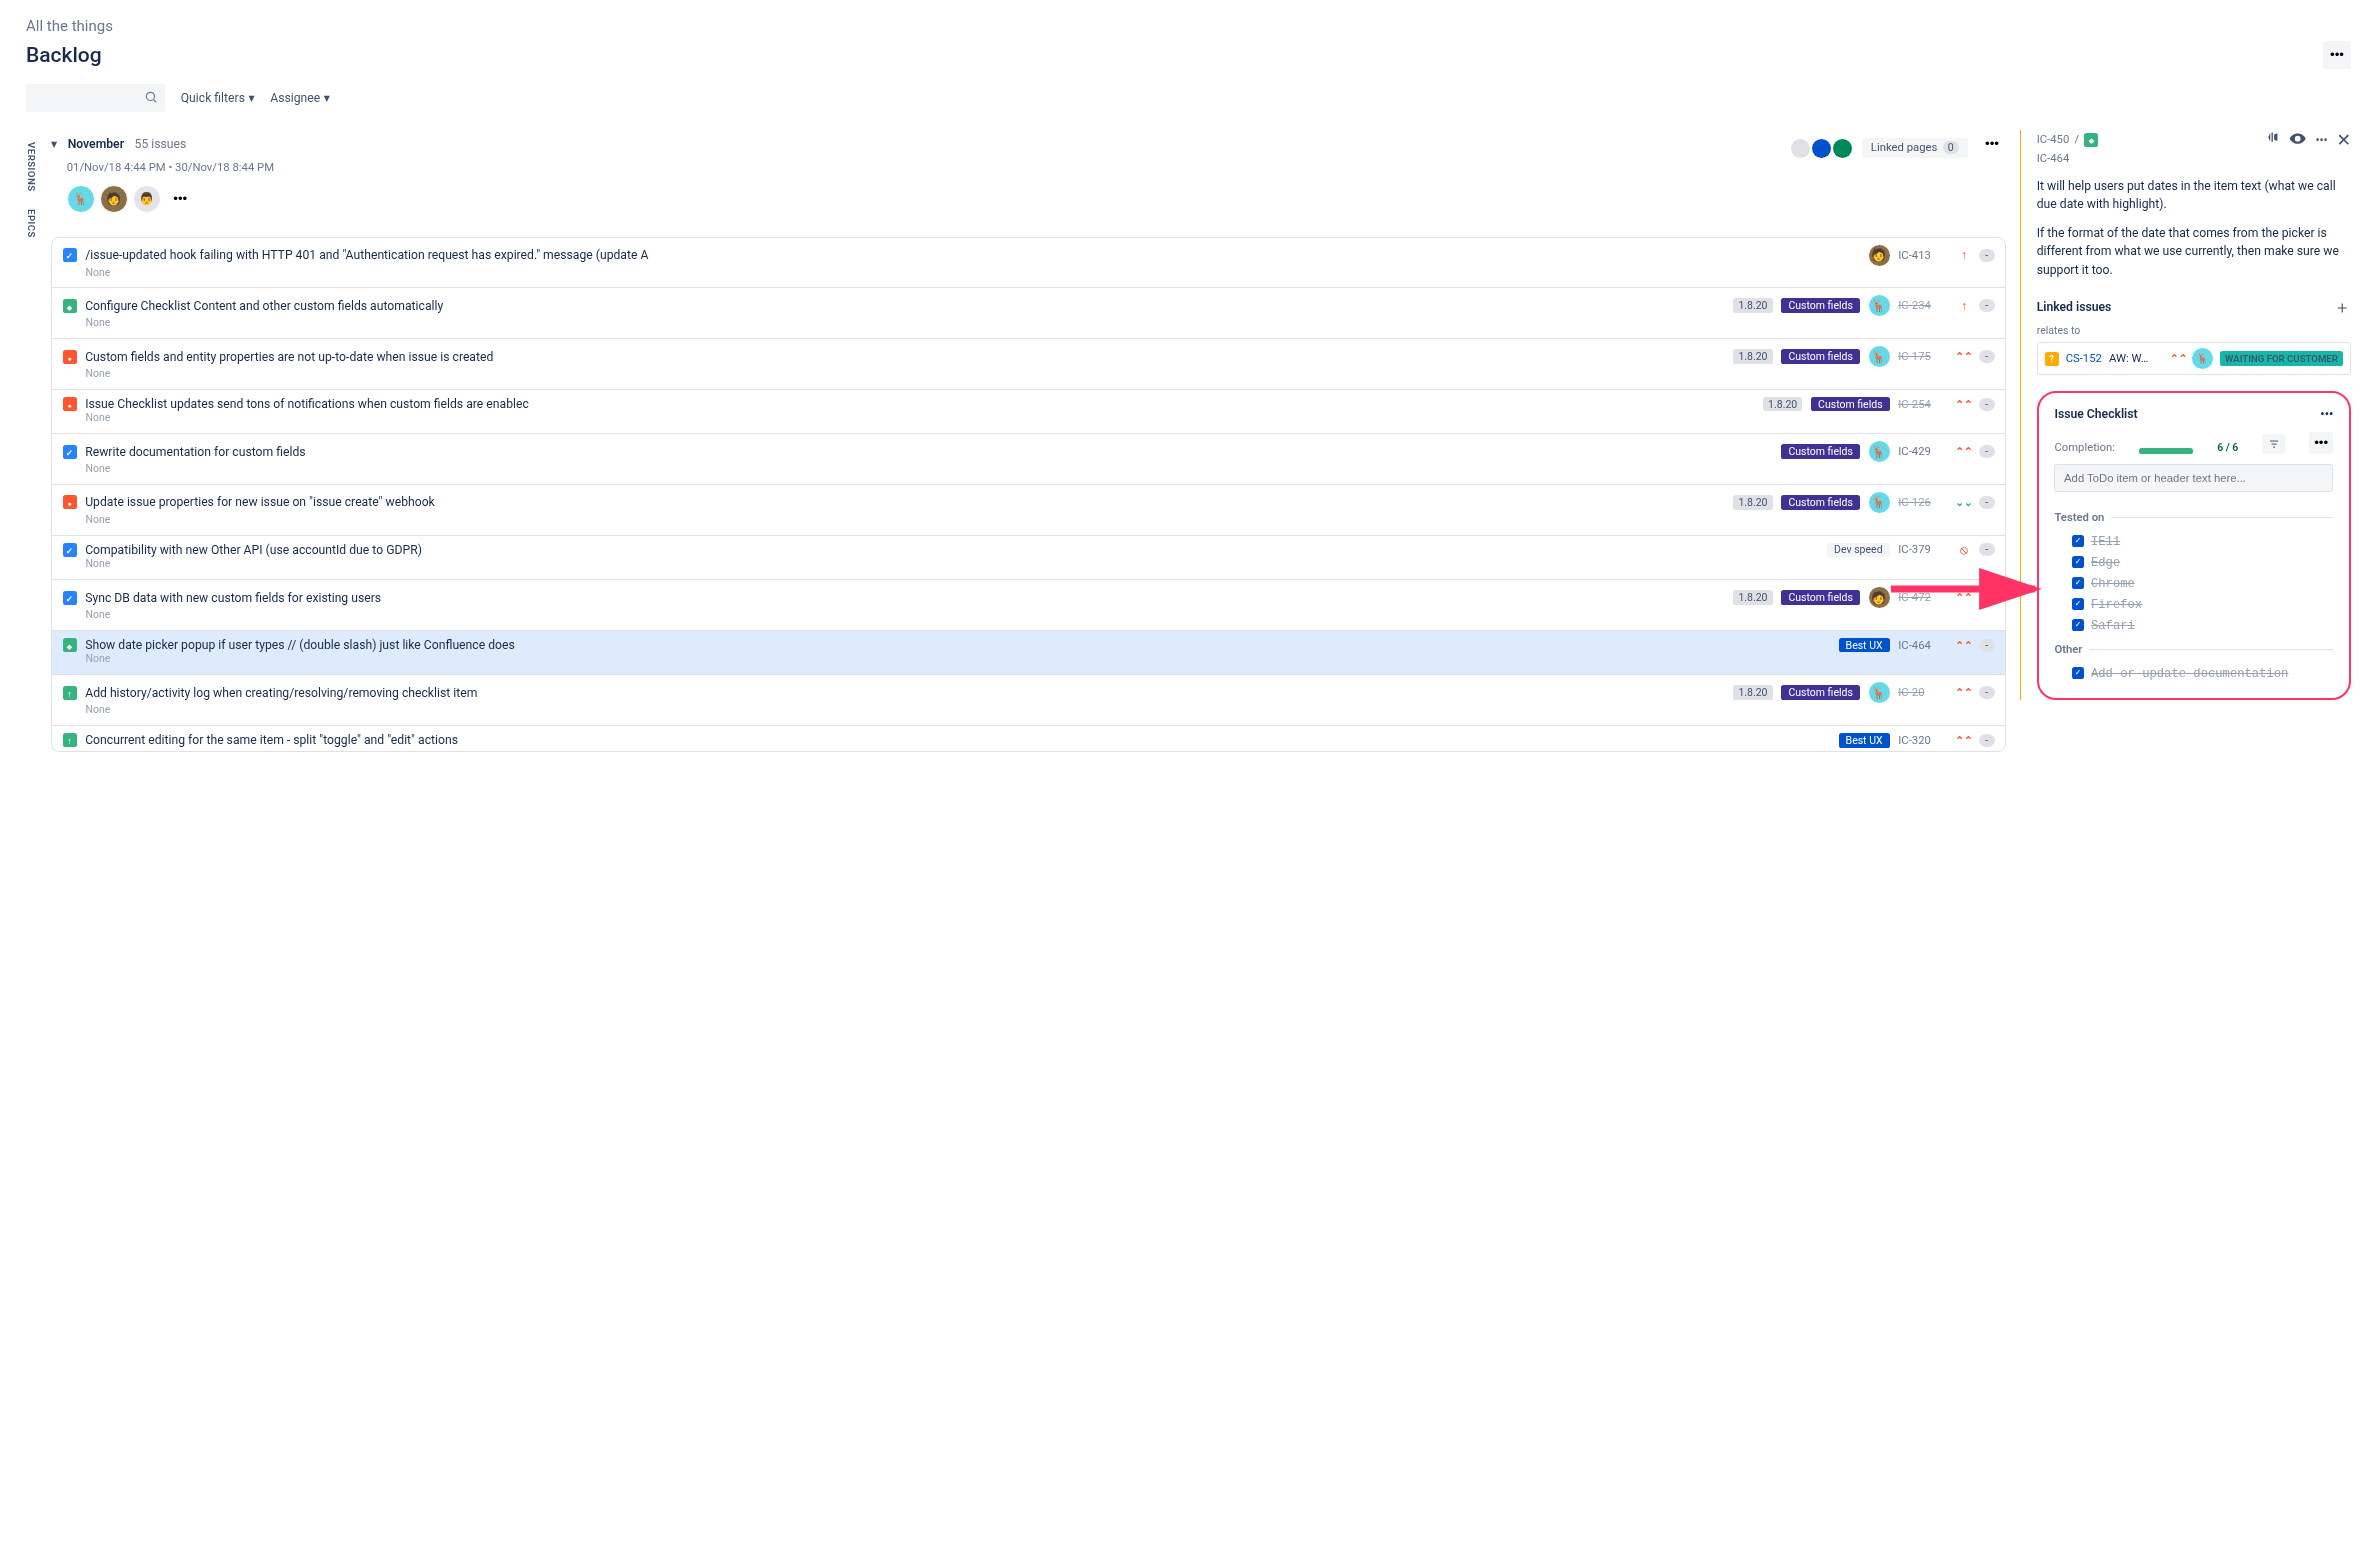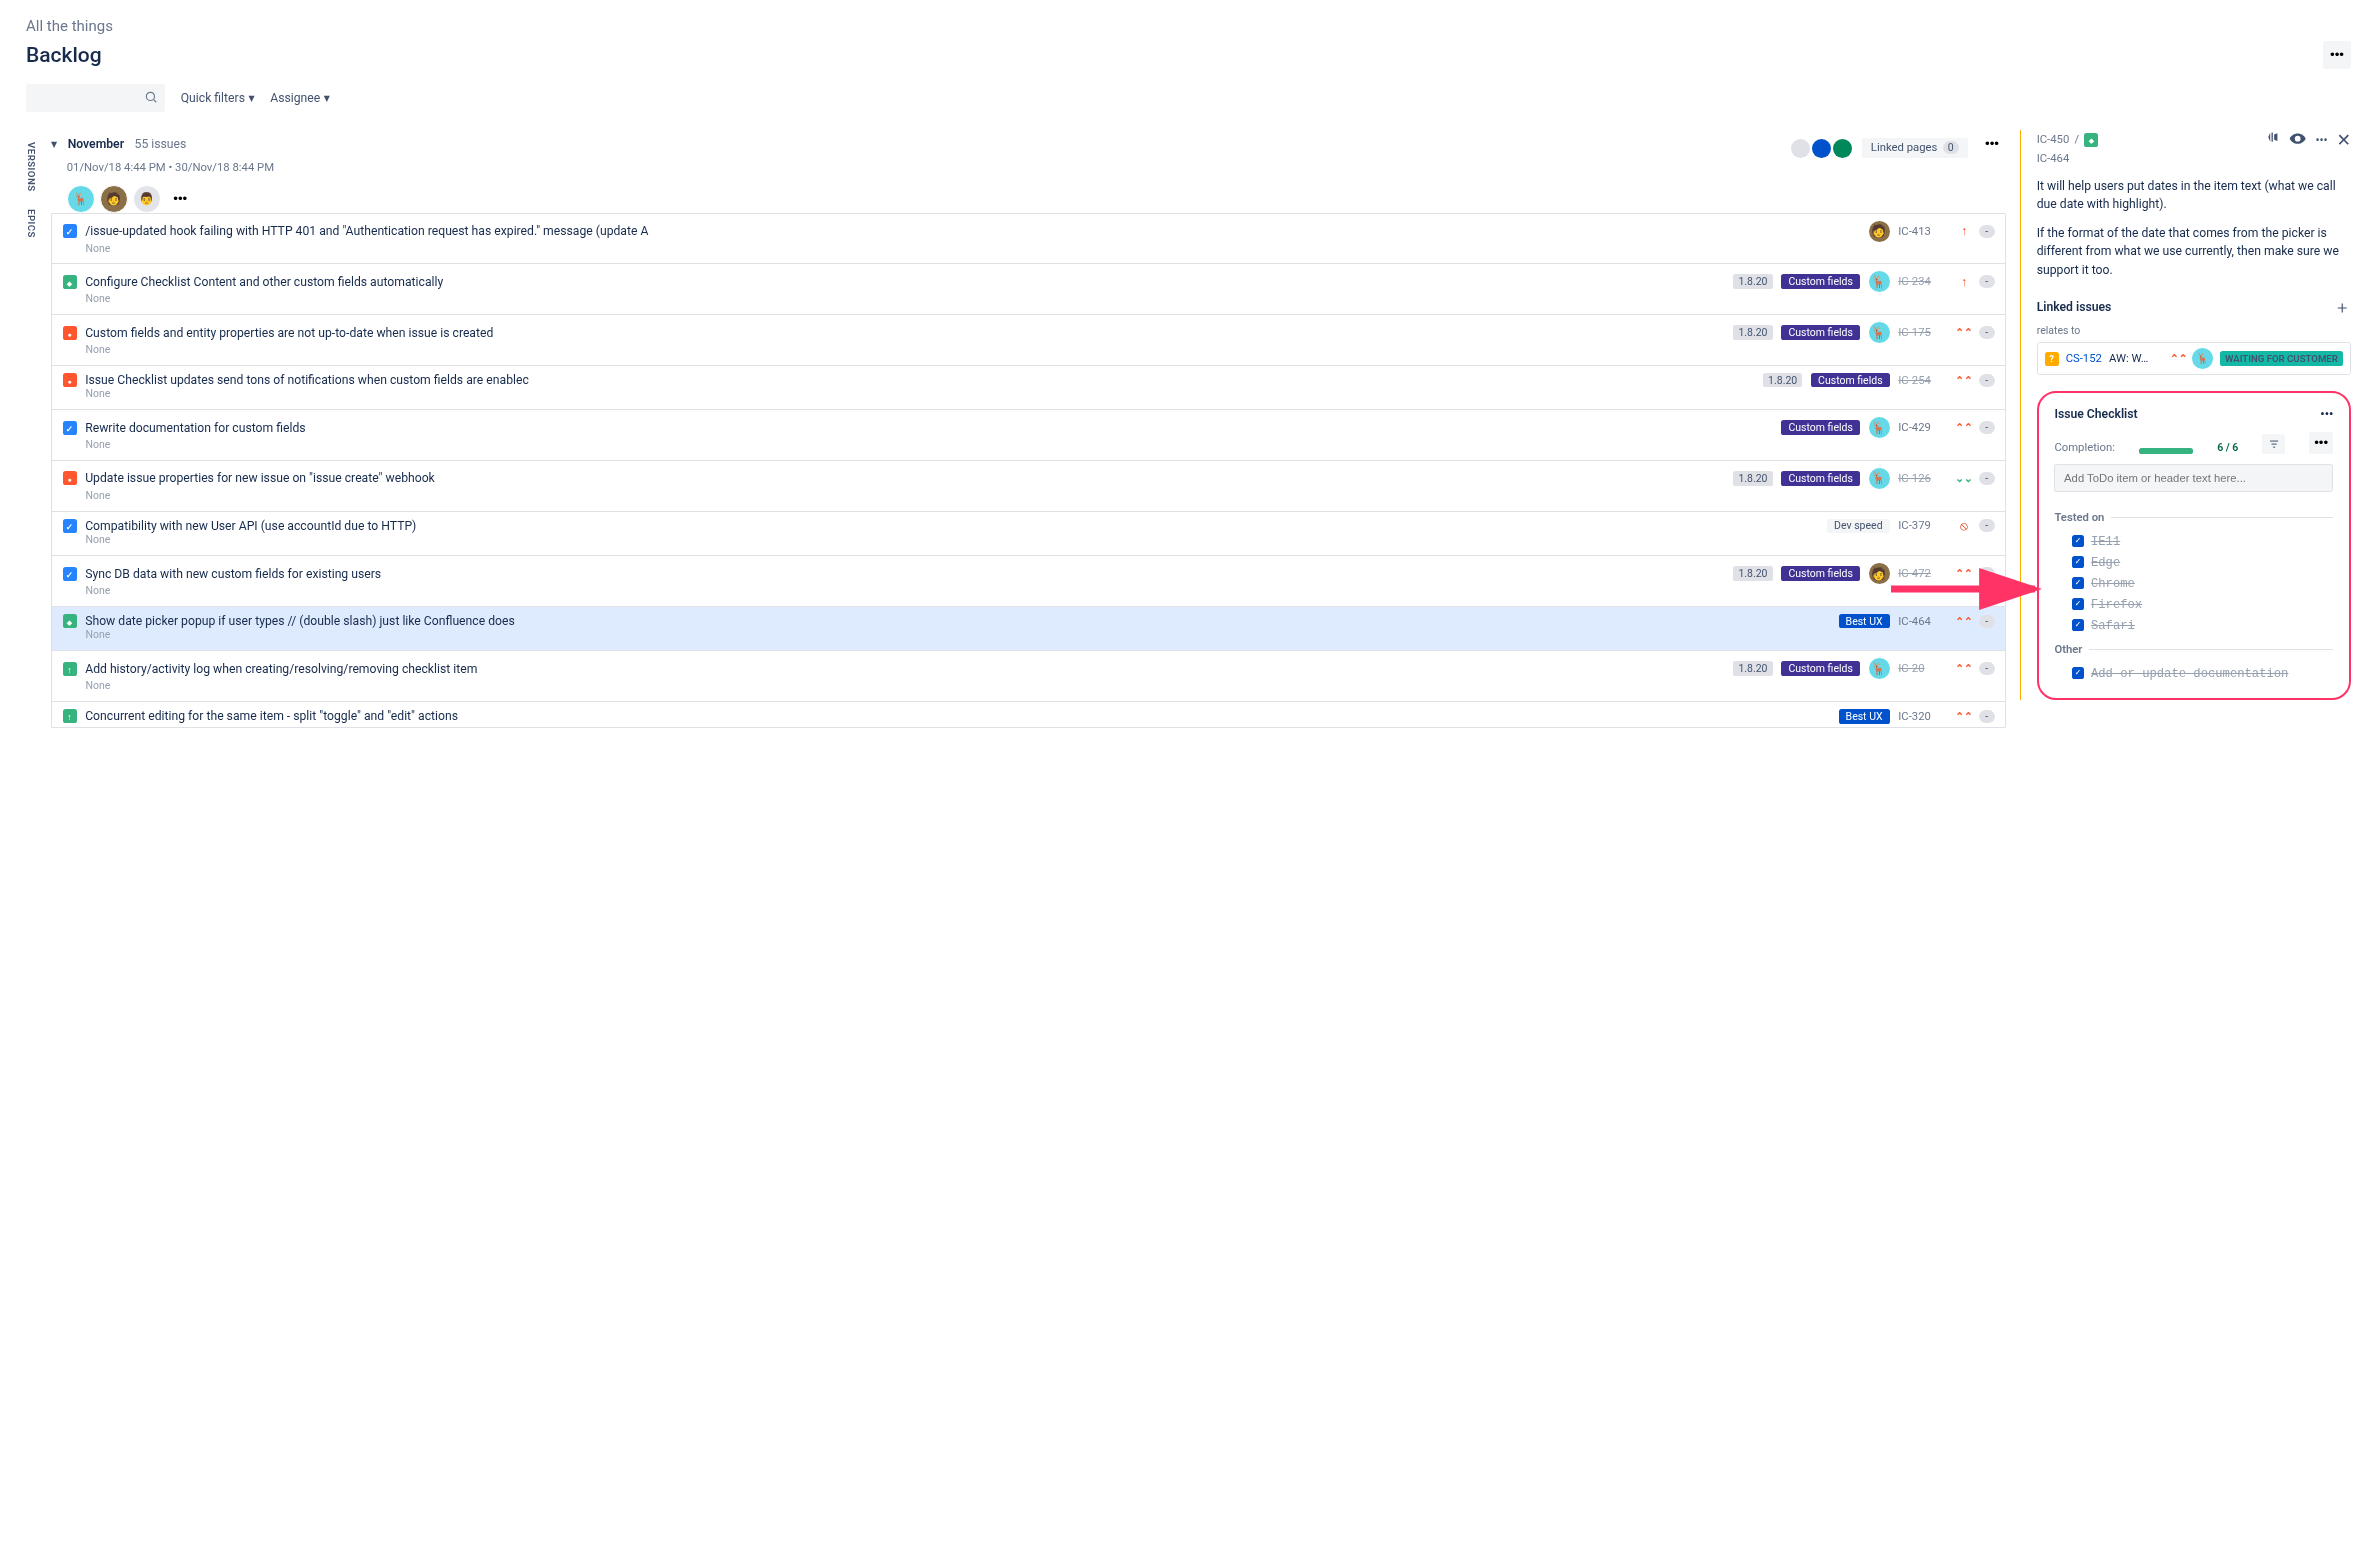--- a/index.html
+++ b/index.html
@@ -32,21 +32,21 @@
 .dot { width: 19px; height: 19px; border-radius: 50%; display:inline-block; }
 .linked-pages { display: inline-flex; align-items: center; gap: 5.2px; background: #F4F5F7; border-radius: 2.6px; padding: 3.5px 8.7px; font-size: 11.3px; color:#42526E; }
 .badge-count { background: #DFE1E6; border-radius: 8.7px; padding: 0 5.2px; font-size: 10.5px; color:#42526E; }
 
 .sprint-dates { color: #6B778C; font-size: 11.3px; margin-top: 3.5px; margin-left: 15.7px; }
 
 .avatar-row { display: flex; align-items: center; gap: 5.2px; margin: 10.5px 0 0 15.7px; }
 .avatar { width: 28px; height: 28px; border-radius: 50%; display:inline-flex; align-items:center; justify-content:center; overflow:hidden; border:1.7px solid #fff; }
 .avatar-sm { width:21px; height:21px; border-radius:50%; display:inline-flex; align-items:center; justify-content:center; overflow:hidden; }
 
-.issue-list { margin-top: 0; border: 0.9px solid #DFE1E6; border-radius: 1px; }
+.issue-list { margin-top: 24px; border: 0.9px solid #DFE1E6; border-radius: 8px; }
 .issue-row { display: flex; align-items: center; gap: 8.7px; padding: 7px 10.5px 3.5px 10.5px; border-top: 0.9px solid #DFE1E6; position: relative; }
 .issue-row:first-child { border-top: none; }
 .issue-row.selected { background: #DEEBFF; }
 .issue-row .none { color: #97A0AF; font-size: 10.5px; padding-left: 23px; width: 100%; padding-bottom: 5.2px; }
 .row-stack { display:flex; flex-direction:column; flex:1; min-width:0; }
 .row-line { display:flex; align-items:center; gap:8.7px; }
 .summary { flex: 1 1 auto; white-space: nowrap; overflow: hidden; text-overflow: ellipsis; min-width:0; }
 
 .type-icon { width:14px; height:14px; border-radius:2.6px; display:inline-flex; align-items:center; justify-content:center; flex-shrink:0; }
 .type-task { background:#2684FF; }
@@ -272,21 +272,21 @@
             </div>
             <div class="none">None</div>
           </div>
         </div>
         <div class="issue-row">
           <div class="row-stack">
             <div class="row-line">
               <span class="type-icon type-task">
                 <span class="type-inner-check"></span>
               </span>
-              <span class="summary">Compatibility with new User API (use accountId due to HTTP)</span>
+              <span class="summary">Compatibility with new Other API (use accountId due to GDPR)</span>
               <span class="devspeed-pill">Dev speed</span>
               <span class="issue-key">IC-379</span>
               <span class="prio prio-block">⦸</span>
               <span class="est-pill">-</span>
             </div>
             <div class="none">None</div>
           </div>
         </div>
         <div class="issue-row">
           <div class="row-stack">

